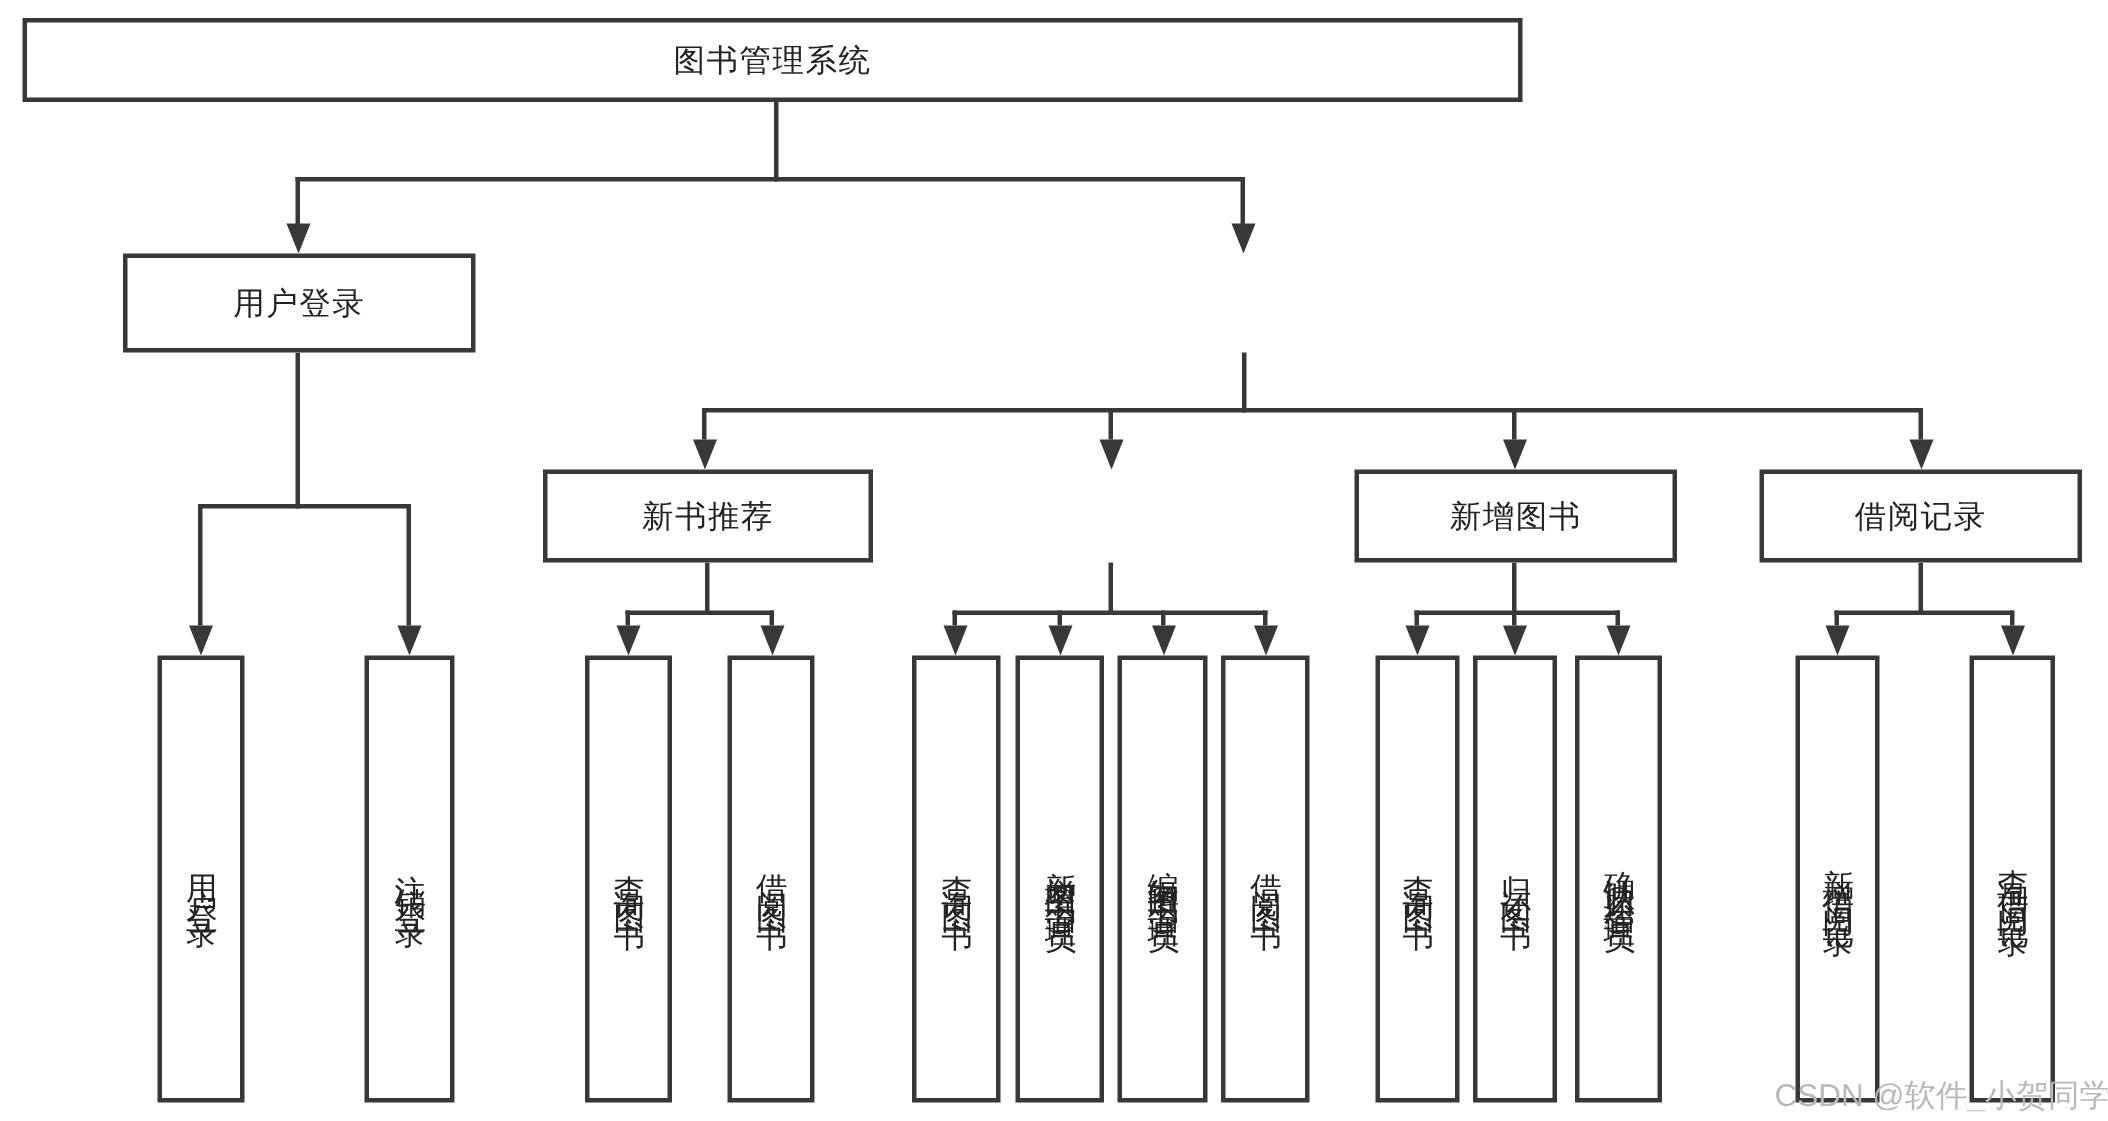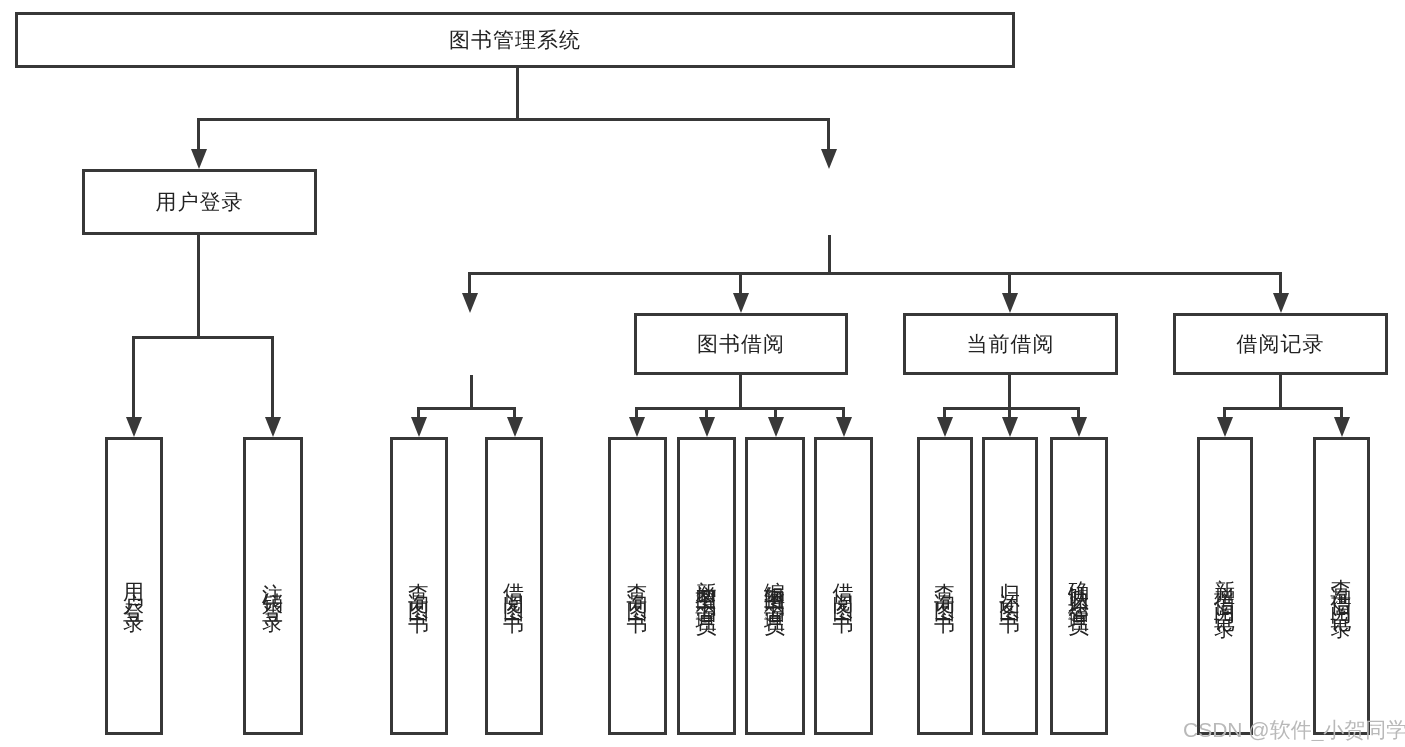--- a/index.html
+++ b/index.html
@@ -82,22 +82,22 @@
   <div class="hline" style="left:468px;top:272px;width:814px;"></div>
   <div class="vline" style="left:468px;top:272px;height:21px;"></div>
   <div class="arrow" style="left:462px;top:293px;"></div>
   <div class="vline" style="left:739px;top:272px;height:21px;"></div>
   <div class="arrow" style="left:733px;top:293px;"></div>
   <div class="vline" style="left:1008px;top:272px;height:21px;"></div>
   <div class="arrow" style="left:1002px;top:293px;"></div>
   <div class="vline" style="left:1279px;top:272px;height:21px;"></div>
   <div class="arrow" style="left:1273px;top:293px;"></div>
 
-  <div class="box" style="left:634px;top:313px;width:214px;height:62px;">图书借阅</div>
-  <div class="box" style="left:903px;top:313px;width:215px;height:62px;">当前借阅</div>
+  <div class="box" style="left:362px;top:313px;width:220px;height:62px;">新书推荐</div>
+  <div class="box" style="left:903px;top:313px;width:215px;height:62px;">新增图书</div>
   <div class="box" style="left:1173px;top:313px;width:215px;height:62px;">借阅记录</div>
 
   <div class="vline" style="left:470px;top:375px;height:35px;"></div>
   <div class="hline" style="left:417px;top:407px;width:99px;"></div>
   <div class="vline" style="left:417px;top:407px;height:10px;"></div>
   <div class="arrow" style="left:411px;top:417px;"></div>
   <div class="vline" style="left:513px;top:407px;height:10px;"></div>
   <div class="arrow" style="left:507px;top:417px;"></div>
 
   <div class="vline" style="left:739px;top:375px;height:35px;"></div>

